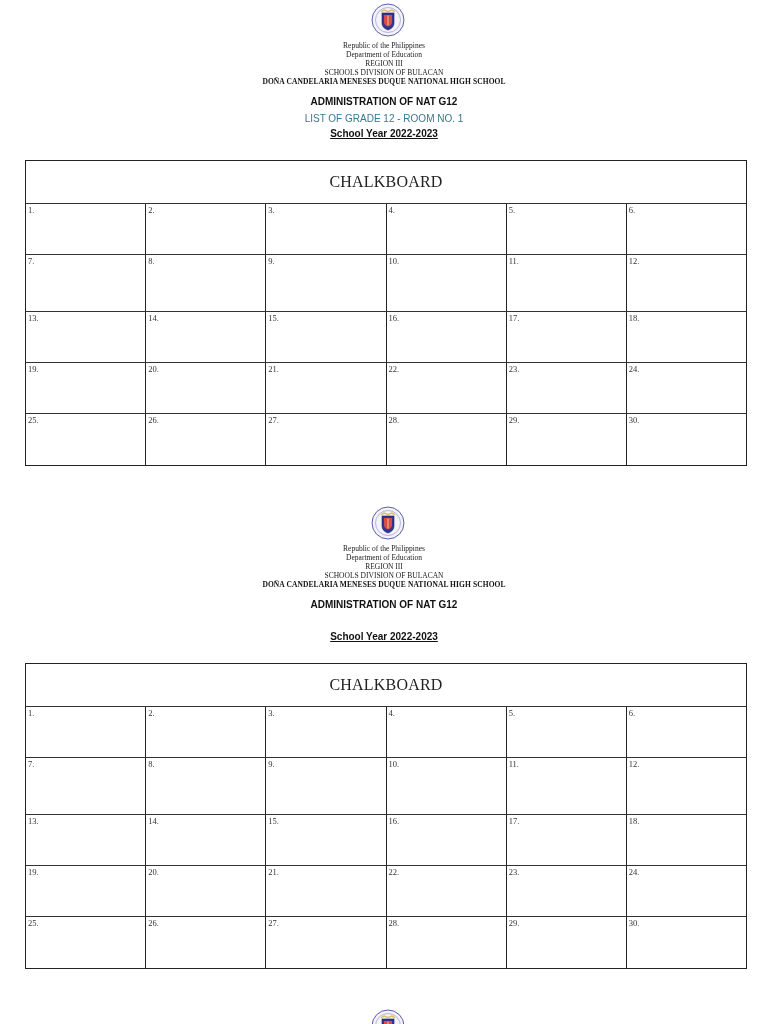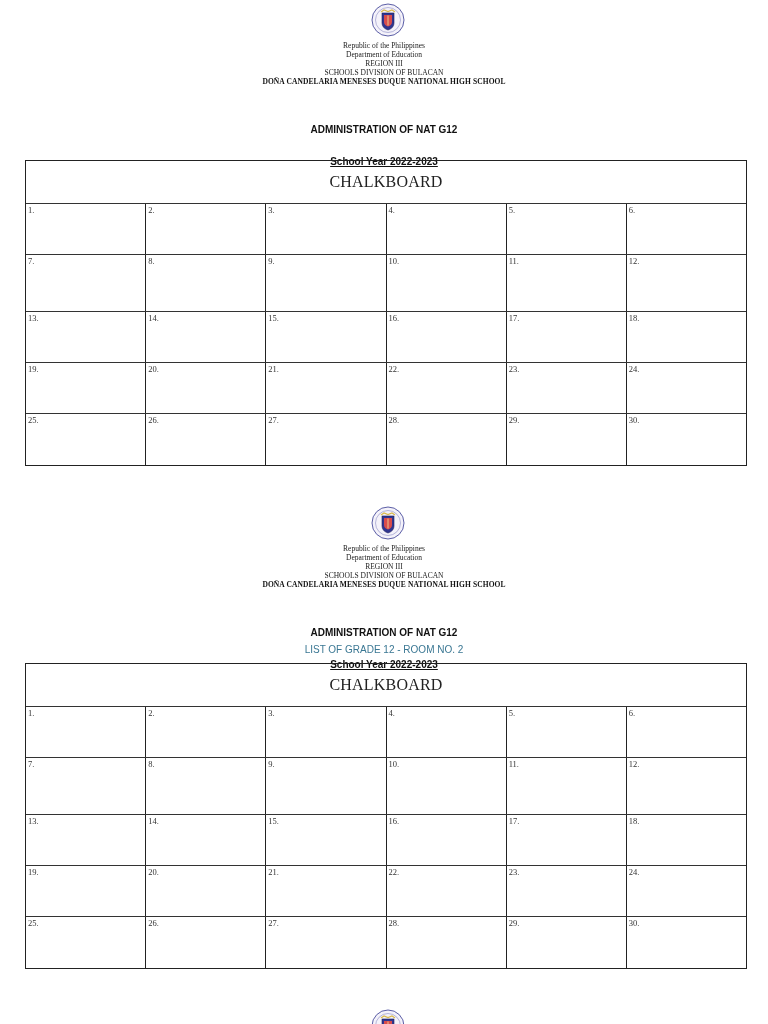--- a/index.html
+++ b/index.html
@@ -1,21 +1,21 @@
 <!DOCTYPE html>
 <html><head>
   <meta charset="utf-8">
   <style>
     html, body { margin: 0; padding: 0; background: #ffffff; }
     body { width: 768px; height: 1024px; position: relative; overflow: hidden; font-family: "Liberation Serif", serif; color: #111; }
     .block { position: absolute; left: 0; width: 636px; }
     .logo { position: absolute; left: 371px; width: 34px; height: 34px; }
     .hdr-line { position: absolute; left: 0; width: 768px; text-align: center; font-family: "Liberation Serif", serif; font-size: 7.5px; line-height: 9px; color: #222; white-space: nowrap; }
     .hdr-line.school { font-weight: bold; font-size: 7.5px; letter-spacing: 0.1px; color: #111; }
-    .title-line { position: absolute; left: 0; width: 768px; text-align: center; font-family: "Liberation Sans", sans-serif; font-size: 10px; line-height: 12px; font-weight: bold; white-space: nowrap; margin-top: 28px; }
+    .title-line { position: absolute; left: 0; width: 768px; text-align: center; font-family: "Liberation Sans", sans-serif; font-size: 10px; line-height: 12px; font-weight: bold; white-space: nowrap; }
     .title-line.admin { color: #111; }
     .title-line.list { color: #3a7793; font-weight: normal; }
     .title-line.sy { color: #111; text-decoration: underline; }
     .seat-table { position: absolute; left: 25px; width: 722px; border: 1.2px solid #222; box-sizing: border-box; }
     .chalk { height: 42px; border-bottom: 1.2px solid #333; display: flex; align-items: center; justify-content: center; font-family: "Liberation Serif", serif; font-size: 16px; color: #222; letter-spacing: 0.2px; }
     .row { display: flex; border-bottom: 1.2px solid #333; box-sizing: border-box; }
     .row:last-child { border-bottom: none; }
     .cell { flex: 1; border-right: 1.2px solid #222; box-sizing: border-box; font-family: "Liberation Serif", serif; font-size: 8.5px; color: #333; padding: 1px 2px; }
     .cell:last-child { border-right: none; }
   </style>
@@ -33,20 +33,21 @@
     <path d="M17 12.5 v10" stroke="#f0e6a0" stroke-width="0.8"></path>
     <path d="M10 9 l3 -2 l4 1.5 l4 -1.5 l3 2" stroke="#d9b84a" stroke-width="1.2" fill="none"></path>
   </svg>
 </div>
       <div class="hdr-line" style="top: 38px;">Republic of the Philippines</div>
       <div class="hdr-line" style="top: 47px;">Department of Education</div>
       <div class="hdr-line" style="top: 56px;">REGION III</div>
       <div class="hdr-line" style="top: 65px;">SCHOOLS DIVISION OF BULACAN</div>
       <div class="hdr-line school" style="top: 74px;">DOÑA CANDELARIA MENESES DUQUE NATIONAL HIGH SCHOOL</div>
       <div class="title-line admin" style="top: 93px;">ADMINISTRATION OF NAT G12</div>
+      <div class="title-line list" style="top: 110px;">LIST OF GRADE 12 - ROOM NO. 1</div>
       <div class="title-line sy" style="top: 125px;">School Year  2022-2023</div>
       <div class="seat-table" style="top: 157px;">
         <div class="chalk">CHALKBOARD</div>
         <div class="row" style="height: 51px;">
           <div class="cell">1.</div>
           <div class="cell">2.</div>
           <div class="cell">3.</div>
           <div class="cell">4.</div>
           <div class="cell">5.</div>
           <div class="cell">6.</div>
@@ -95,21 +96,20 @@
     <path d="M17 12.5 v10" stroke="#f0e6a0" stroke-width="0.8"></path>
     <path d="M10 9 l3 -2 l4 1.5 l4 -1.5 l3 2" stroke="#d9b84a" stroke-width="1.2" fill="none"></path>
   </svg>
 </div>
       <div class="hdr-line" style="top: 38px;">Republic of the Philippines</div>
       <div class="hdr-line" style="top: 47px;">Department of Education</div>
       <div class="hdr-line" style="top: 56px;">REGION III</div>
       <div class="hdr-line" style="top: 65px;">SCHOOLS DIVISION OF BULACAN</div>
       <div class="hdr-line school" style="top: 74px;">DOÑA CANDELARIA MENESES DUQUE NATIONAL HIGH SCHOOL</div>
       <div class="title-line admin" style="top: 93px;">ADMINISTRATION OF NAT G12</div>
-      <div class="title-line list" style="top: 110px;">LIST OF GRADE 12 - ROOM NO. 2</div>
       <div class="title-line sy" style="top: 125px;">School Year  2022-2023</div>
       <div class="seat-table" style="top: 157px;">
         <div class="chalk">CHALKBOARD</div>
         <div class="row" style="height: 51px;">
           <div class="cell">1.</div>
           <div class="cell">2.</div>
           <div class="cell">3.</div>
           <div class="cell">4.</div>
           <div class="cell">5.</div>
           <div class="cell">6.</div>

